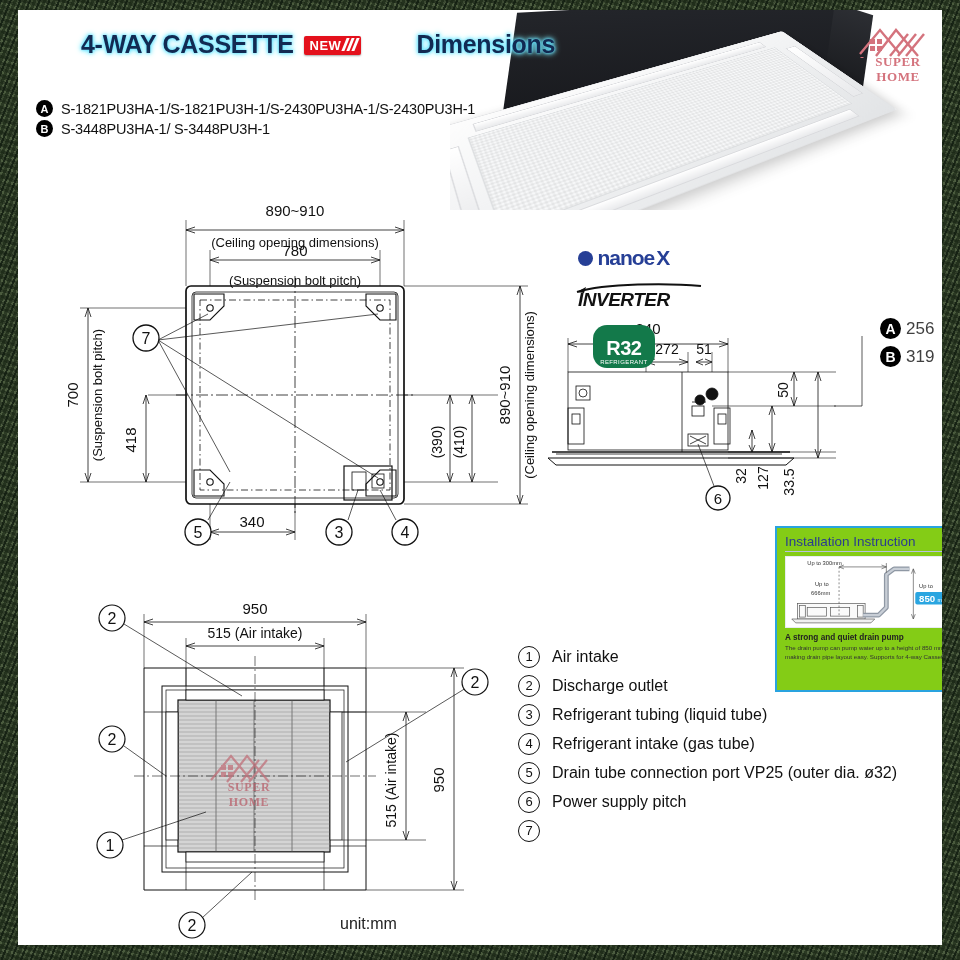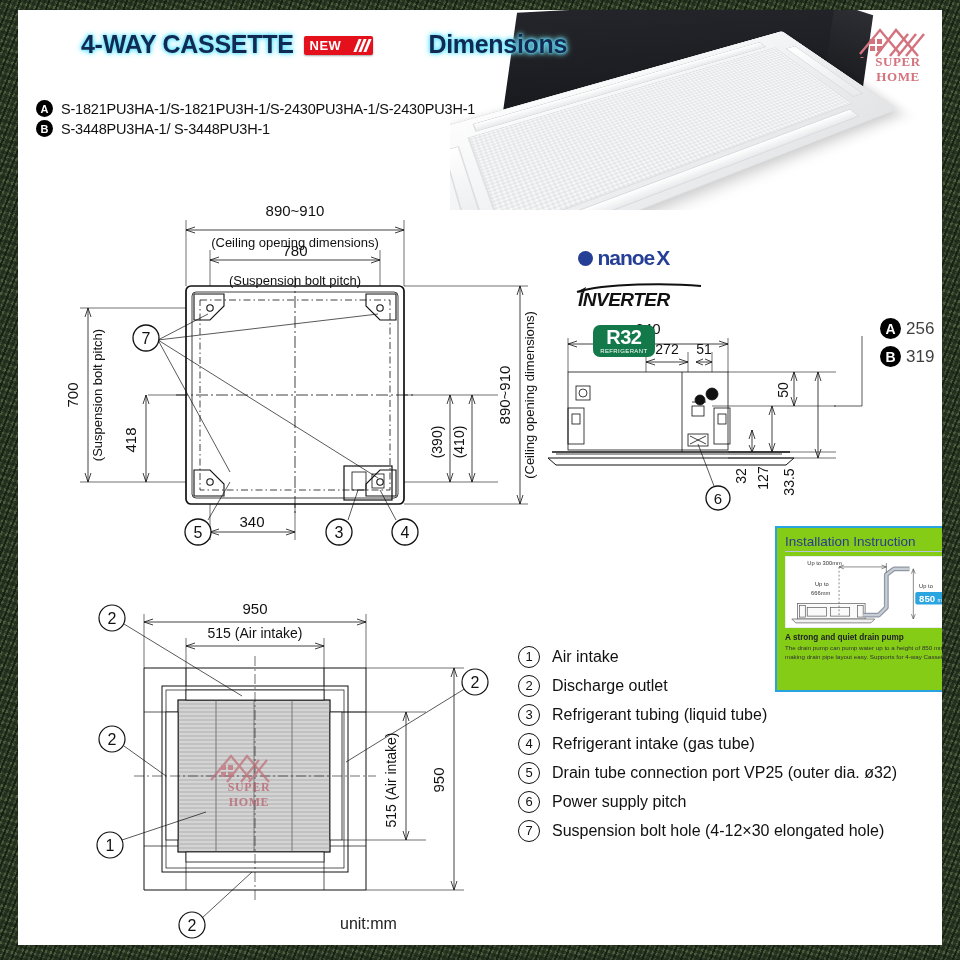--- a/index.html
+++ b/index.html
@@ -28,21 +28,21 @@
   
   #title-row{ position:absolute; left:18px; top:20px; display:flex; align-items:center; gap:10px; z-index:6;}
   .title-main{
     font-size:25px; font-weight:bold; color:#122a52; letter-spacing:-.3px;
     text-shadow: 0 0 3px #61e3ff, 0 0 5px #61e3ff, 0 0 7px #9af0ff;
     white-space:nowrap;
     padding-left:45px;
   }
   .new-badge{
     background:#e4111c; color:#fff; font-size:13px; font-weight:bold; letter-spacing:.5px;
-    padding:2px 4px 2px 6px; display:flex; align-items:center; gap:15px;
+    padding:2px 4px 2px 6px; display:flex; align-items:flex-start; gap:3px;
     border-radius:2px; box-shadow:0 1px 2px rgba(0,0,0,.35);
     position:relative; top:1px;
   }
   .new-badge .slashes{ display:flex; gap:2px; }
   .new-badge .slashes i{ display:block; width:3px; height:13px; background:#fff; transform:skewX(-22deg); }
 
   
   #models{ position:absolute; left:18px; top:90px; z-index:6; }
   .model-line{ display:flex; align-items:center; gap:8px; margin-bottom:3px; }
   .ab-dot{
@@ -105,21 +105,21 @@
   
   #badges{ position:absolute; left:560px; top:236px; display:flex; align-items:center; gap:14px; z-index:6;flex-direction:column;}
   .nanoe{ display:flex; align-items:center; gap:2px; color:#263f96; font-size:21px; font-weight:bold; letter-spacing:-1px; }
   .nanoe .dotmark{ width:15px; height:15px; border-radius:50%; background:#263f96; display:inline-block; margin-right:2px;}
   .inverter{
     position:relative; font-style:italic; font-weight:bold; font-size:19px; color:#111;
     letter-spacing:-.5px; padding-top:5px;
   }
   .inverter .arc{ position:absolute; left:-3px; top:-1px; width:128px; height:10px; }
   .r32{
-    background:#13794a; color:#fff; text-align:center; padding:2px 7px 3px; border-radius:7px;
+    background:#13794a; color:#fff; text-align:center; padding:13px 7px 3px; border-radius:14px;
     line-height:1;
   }
   .r32 .big{ font-size:20px; font-weight:bold; letter-spacing:-.5px; display:block; }
   .r32 .sm{ font-size:6px; letter-spacing:.4px; display:block; margin-top:1px; }
 
   
   .draw{ position:absolute; }
   #plan-top{ left:40px; top:180px; width:490px; height:370px; }
   #elev{ left:528px; top:300px; width:360px; height:215px; }
   #plan-bot{ left:48px; top:590px; width:430px; height:345px; }
@@ -617,19 +617,18 @@
     <div class="leg-item">
       <span class="leg-num">5</span>
       <span class="leg-lbl">Drain tube connection port VP25 (outer dia. ø32)</span>
     </div>
     <div class="leg-item">
       <span class="leg-num">6</span>
       <span class="leg-lbl">Power supply pitch</span>
     </div>
     <div class="leg-item">
       <span class="leg-num">7</span>
-      <span class="leg-lbl">Suspension bolt hole (4-12×30 elongated hole)</span>
     </div>
   </div>
 
   <div id="unit-mm">unit:mm</div>
 
 </div>
 
 </body></html>

